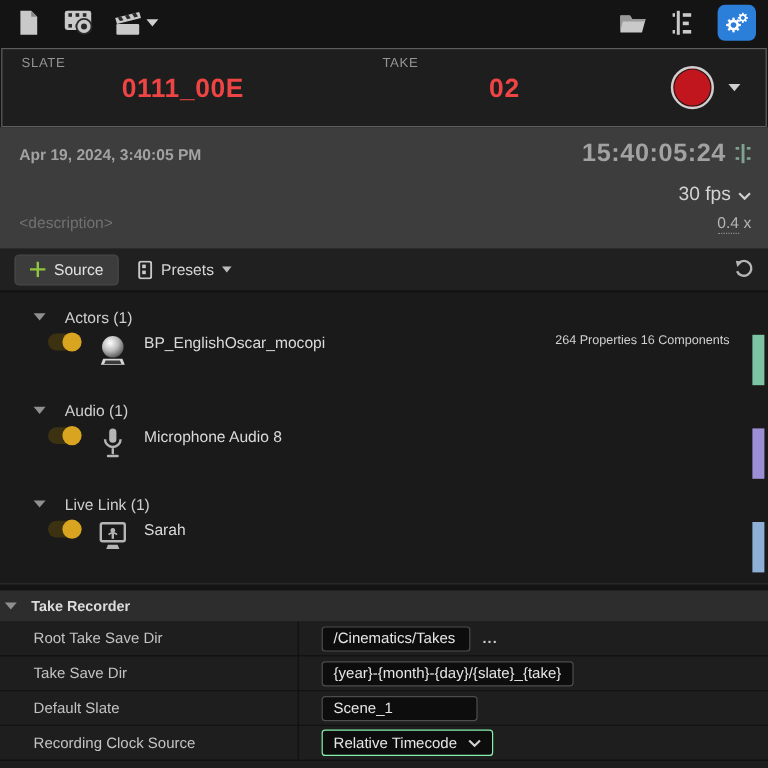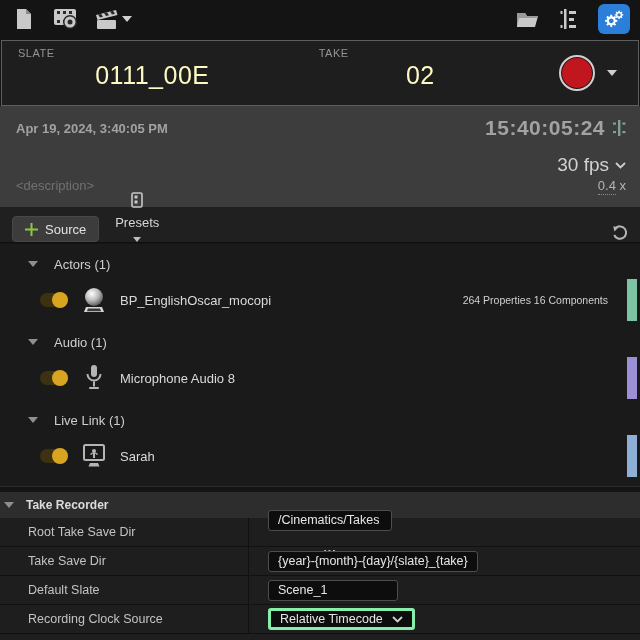--- a/index.html
+++ b/index.html
@@ -12,70 +12,70 @@
   .tb-right { margin-left:auto; display:flex; align-items:center; gap:14px; }
   .tb-btn { display:flex; align-items:center; justify-content:center; width:28px; height:28px; cursor:pointer; }
   .tb-btn.active { background:#2b7fd9; border-radius:6px; width:32px; height:30px; }
   .caret-sm { width:0; height:0; border-left:5px solid transparent; border-right:5px solid transparent; border-top:6px solid #cfcfcf; margin-left:2px; }
 
   
   .slate-panel { position:absolute; top:40px; left:1px; width:638px; height:66px; background:#1e1e1e; border:1px solid #5d5d5d; display:flex; align-items:stretch; }
   .slate-col { position:relative; flex:1.15; }
   .take-col { position:relative; flex:0.9; }
   .mini-label { position:absolute; top:6px; left:16px; font-size:11px; letter-spacing:.5px; color:#949494; }
-  .big-val { position:absolute; top:20px; left:0; right:0; text-align:center; font-size:25px; font-weight:normal; color:#fef9c3; letter-spacing:.5px; }
+  .big-val { position:absolute; top:20px; left:0; right:0; text-align:center; font-size:22px; font-weight:bold; color:#ef4444; letter-spacing:.5px; }
   .rec-col { width:100px; display:flex; align-items:center; justify-content:center; gap:10px; }
   .rec-btn { width:36px; height:36px; border-radius:50%; background:#c2161f; border:2px solid #cfcfcf; box-shadow:0 0 0 1px #1a1a1a inset; cursor:pointer; }
 
   
   .info-panel { position:absolute; top:106px; left:0; width:640px; height:102px; background:#3d3d3d; }
   .info-row1 { position:absolute; top:10px; left:16px; right:14px; display:flex; align-items:center; }
   .date-txt { font-size:13px; font-weight:bold; color:#a2a2a2; }
   .tc-wrap { margin-left:auto; display:flex; align-items:center; gap:7px; }
   .tc-txt { font-size:21px; font-weight:bold; color:#a2a2a2; letter-spacing:.5px; }
   .fps-row { position:absolute; top:48px; right:14px; display:flex; align-items:center; gap:6px; cursor:pointer; }
-  .fps-txt { font-size:19px; color:#d2d2d2; }
+  .fps-txt { font-size:16px; color:#d2d2d2; }
   .desc-row { position:absolute; top:72px; left:16px; right:14px; display:flex; align-items:center; }
   .desc-txt { font-size:13px; color:#717171; }
   .speed-wrap { margin-left:auto; font-size:13px; color:#b5b5b5; }
   .speed-val { border-bottom:1px dotted #8d8d8d; padding-bottom:1px; cursor:ew-resize; }
 
   
-  .src-toolbar { position:absolute; top:207px; left:0; width:640px; height:36px; background:#202020; display:flex; align-items:flex-end; padding:0 12px; gap:16px; border-bottom:1px solid #101010; }
+  .src-toolbar { position:absolute; top:207px; left:0; width:640px; height:36px; background:#202020; display:flex; align-items:center; padding:0 12px; gap:16px; border-bottom:1px solid #101010; }
   .src-btn { display:flex; align-items:center; gap:7px; background:#3c3c3c; border:1px solid #484848; border-radius:4px; height:26px; padding:0 12px; cursor:pointer; }
   .src-btn-label { font-size:13px; color:#e2e2e2; }
-  .presets-btn { display:flex; align-items:center; gap:7px; cursor:pointer;flex-direction:column; }
+  .presets-btn { display:flex; align-items:center; gap:7px; cursor:pointer; }
   .presets-label { font-size:13px; color:#d6d6d6; }
   .caret-dn { width:0; height:0; border-left:4px solid transparent; border-right:4px solid transparent; border-top:5px solid #bdbdbd; }
   .reset-btn { margin-left:auto; cursor:pointer; display:flex; align-items:center; }
 
   
   .tree { position:absolute; top:244px; left:0; width:640px; height:243px; background:#1a1a1a; border-bottom:1px solid #2c2c2c; }
   .tree-group { display:flex; align-items:center; height:28px; padding-left:28px; gap:16px; margin-top:6px; cursor:pointer; }
   .tree-caret { width:0; height:0; border-left:5px solid transparent; border-right:5px solid transparent; border-top:6px solid #8f8f8f; }
   .group-label { font-size:13px; color:#cfcfcf; }
-  .tree-item { position:relative; display:flex; align-items:center; height:44px; padding-left:40px; gap:12px; }
+  .tree-item { position:relative; display:flex; height:44px; padding-left:40px; gap:12px; }
   .toggle { position:relative; width:28px; height:14px; border-radius:7px; background:#3c3111; cursor:pointer; flex:0 0 auto; }
   .toggle .knob { position:absolute; right:0; top:-1px; width:16px; height:16px; border-radius:50%; background:#d9a521; }
   .item-icon { width:28px; display:flex; justify-content:center; flex:0 0 auto; }
   .item-name { font-size:13px; color:#dadada; }
   .item-meta { position:absolute; right:32px; font-size:10.5px; color:#d0d0d0; }
   .color-bar { position:absolute; right:3px; top:1px; width:10px; height:42px; }
 
   
   .details-header { position:absolute; top:492px; left:0; width:640px; height:26px; background:#2d2d2d; display:flex; align-items:center; gap:12px; padding-left:4px; cursor:pointer; }
   .details-title { font-size:12px; font-weight:bold; color:#dcdcdc; }
   .details-rows { position:absolute; top:518px; left:0; width:640px; height:122px; background:#1e1e1e; }
   .d-row { position:relative; display:flex; align-items:center; height:29px; border-bottom:1px solid #111111; }
   .d-label { width:248px; padding-left:28px; font-size:12.5px; color:#c3c3c3; flex:0 0 auto; }
   .d-sep { position:absolute; left:248px; top:0; bottom:0; width:1px; background:#111111; }
-  .d-value { display:flex; align-items:center; gap:10px; padding-left:20px;flex-direction:column; }
+  .d-value { display:flex; align-items:center; gap:10px; padding-left:20px; }
   .txt-input { background:#0d0d0d; border:1px solid #4d4d4d; border-radius:3px; height:21px; display:flex; align-items:center; padding:0 9px; font-size:12.5px; color:#e6e6e6; cursor:text; white-space:nowrap; }
   .ellipsis-btn { font-size:12px; color:#d0d0d0; letter-spacing:1px; cursor:pointer; font-weight:bold; }
-  .dropdown { background:#0d0d0d; border:3px solid #86efac; border-radius:3px; height:22px; display:flex; align-items:center; gap:9px; padding:0 9px; font-size:12.5px; color:#e6e6e6; cursor:pointer; }
+  .dropdown { background:#0d0d0d; border:1px solid #86efac; border-radius:3px; height:22px; display:flex; align-items:center; gap:9px; padding:0 9px; font-size:12.5px; color:#e6e6e6; cursor:pointer; }
   svg { display:block; }
 </style>
 </head>
 <body>
 
 <div id="app">
 
   <div class="toolbar">
     <div class="tb-left">
       <div class="tb-btn">

